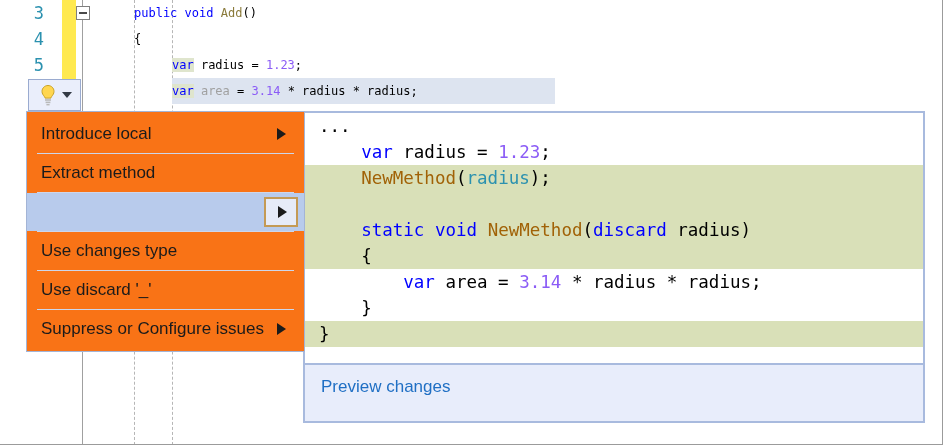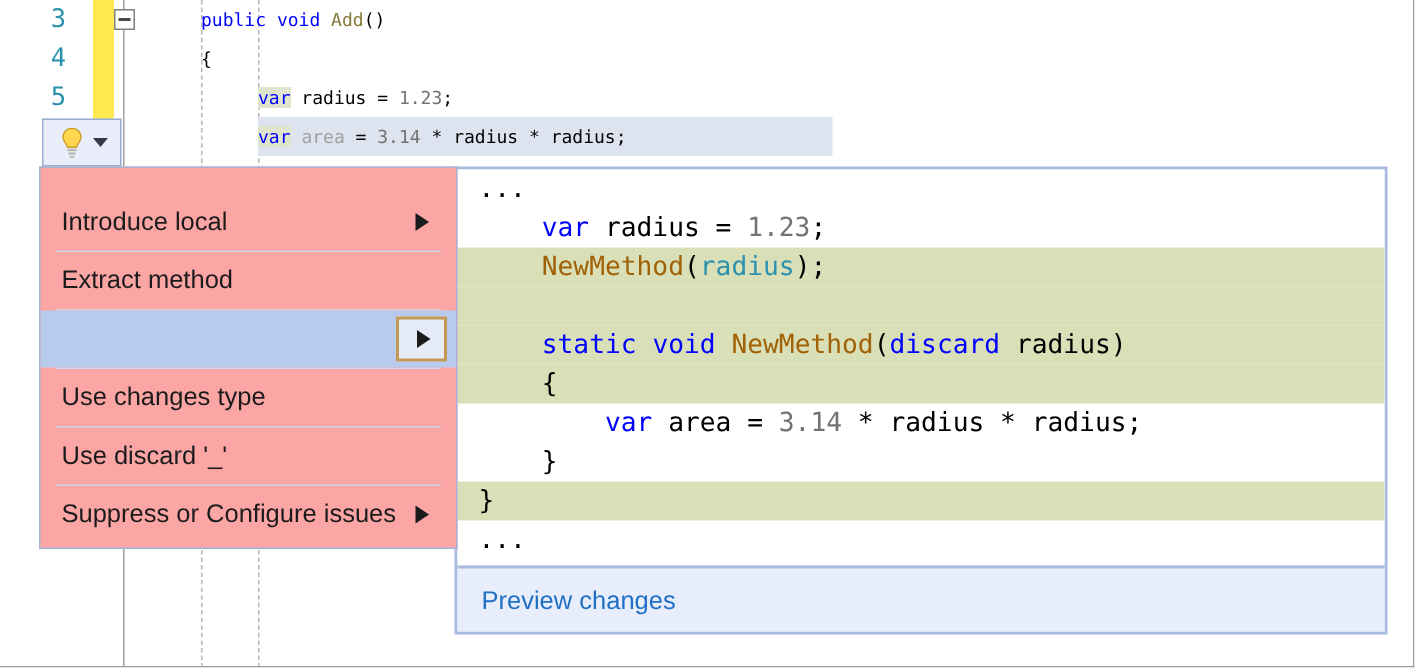--- a/index.html
+++ b/index.html
@@ -89,21 +89,21 @@
     line-height: 26px;
     white-space: pre;
     font-family: "DejaVu Sans Mono", monospace;
     font-size: 12px;
     color: #000000;
   }
   .kw   { color: #0000ff; }
   .mth  { color: #8a7a3a; }
   .mth2 { color: #a16207; }
   .typ  { color: #2b91af; }
-  .num  { color: #737373; }
+  .num  { color: #8b5cf6; }
   .dim  { color: #a0a0a0; }
   .pln  { color: #000000; }
   .hl-var { background: #dfe5cd; }
   .sel-line {
     position: absolute;
     background: #dde4f0;
     height: 26px;
   }
 
   
@@ -129,25 +129,25 @@
     border-right: 5px solid transparent;
     border-top: 6px solid #333a45;
   }
 
   
   .qa-menu {
     position: absolute;
     left: 26px;
     top: 111px;
     width: 279px;
-    background: #fca5a5;
+    background: #f97316;
     border: 1px solid #a3b4d6;
     box-sizing: border-box;
     z-index: 8;
-    padding: 17px 0 3px 0;
+    padding: 3px 0 3px 0;
   }
   .qa-item {
     position: relative;
     height: 38px;
     line-height: 38px;
     padding-left: 14px;
     font-size: 17px;
     color: #1b1b1b;
     white-space: nowrap;
     box-sizing: border-box;
@@ -218,21 +218,21 @@
     font-size: 17.5px;
     color: #000000;
     padding-left: 14px;
   }
   .pv-line.added { background: #d9e0b8; }
   .preview-footer {
     position: absolute;
     left: 0;
     bottom: 0;
     width: 100%;
-    height: 44px;
+    height: 58px;
     background: #e8edfb;
     border-top: 2px solid #a8bade;
     box-sizing: border-box;
   }
   .preview-link {
     display: inline-block;
     margin: 12px 0 0 16px;
     font-size: 17px;
     color: #1f6fc4;
     cursor: pointer;

